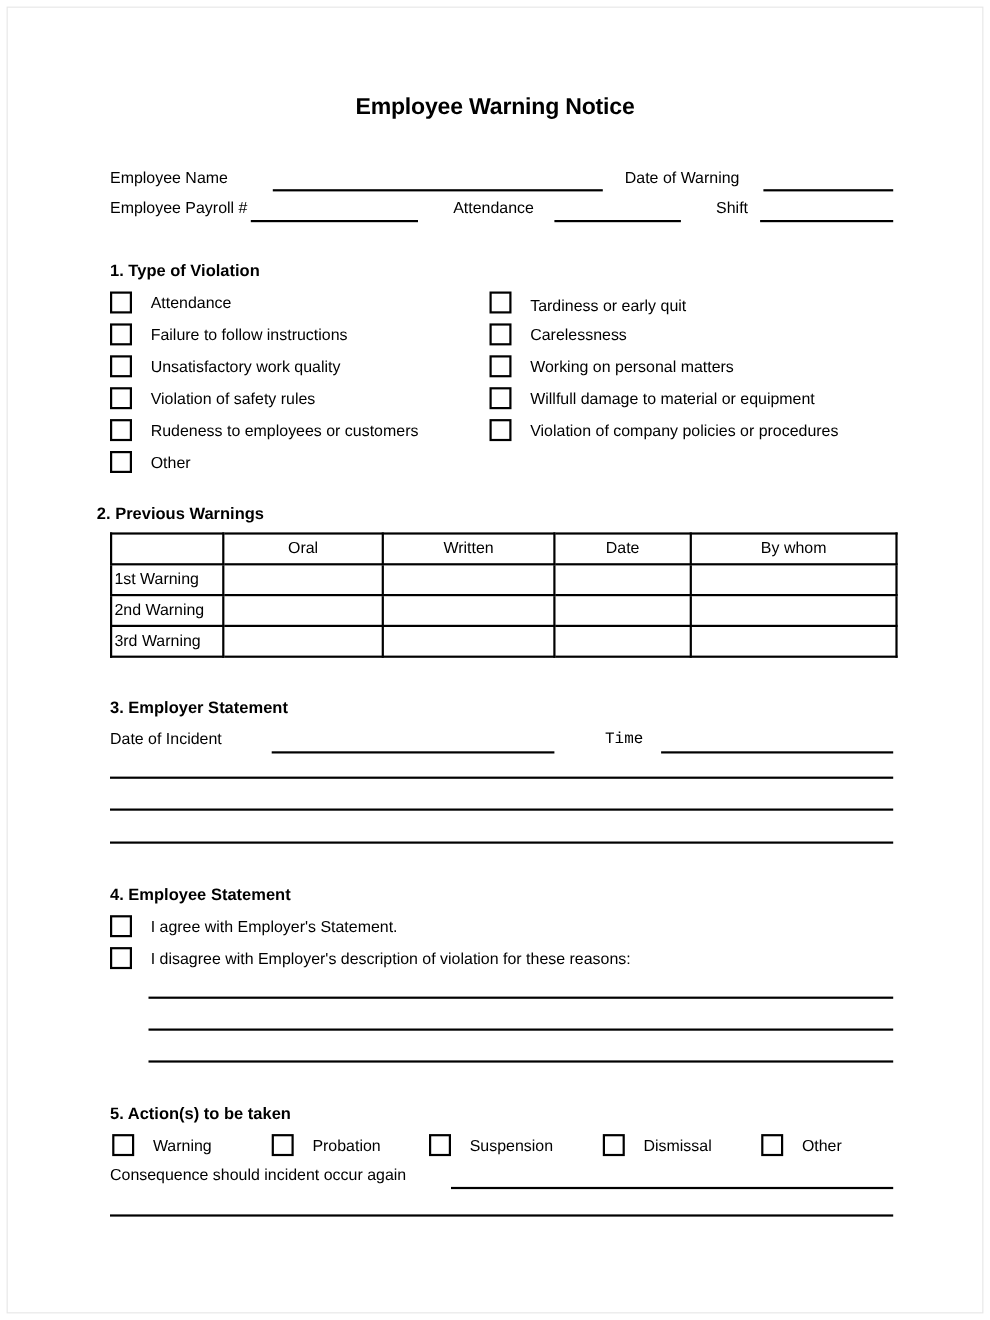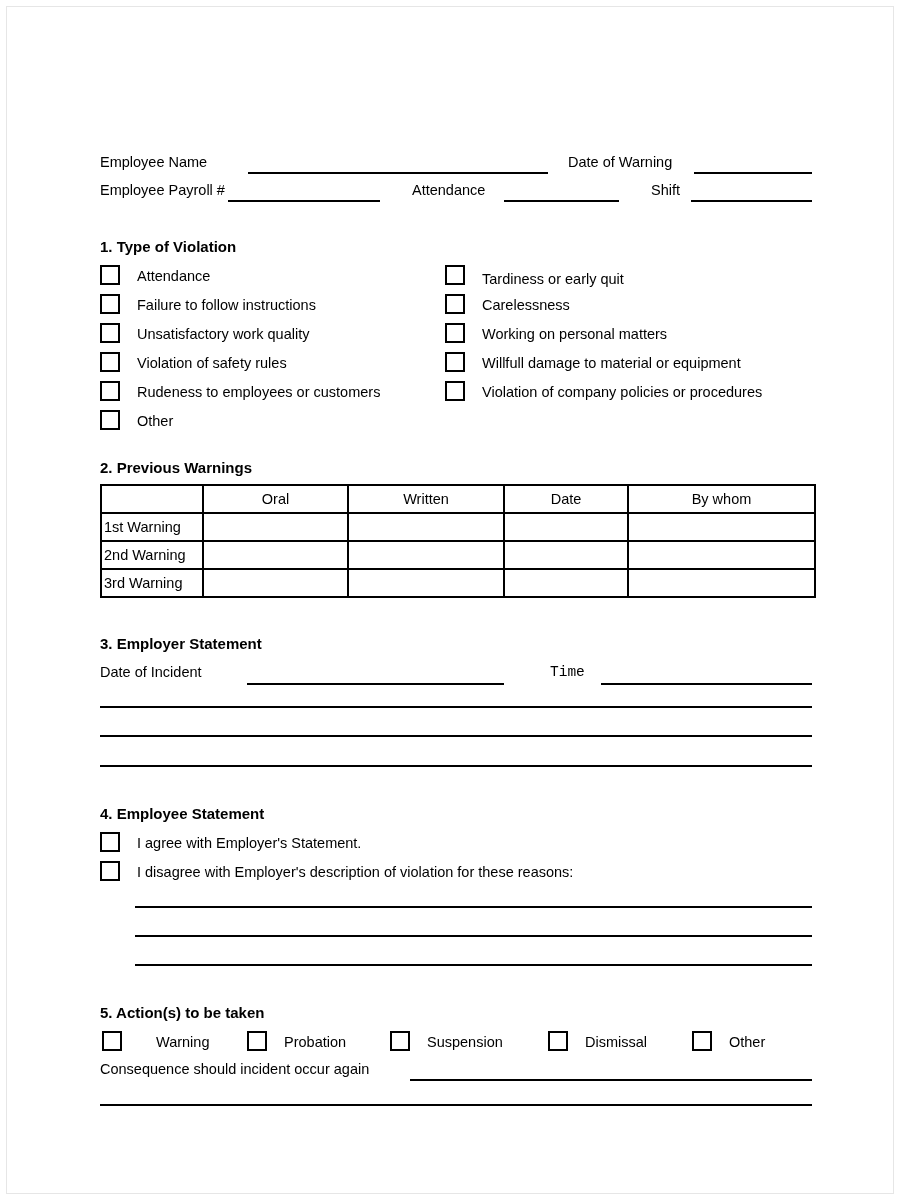--- a/index.html
+++ b/index.html
@@ -105,20 +105,21 @@
   .pw-table col.c3 { width: 124px; }
   .pw-table col.c4 { width: 187px; }
 </style>
 </head>
 <body>
 
 <div class="page">
 
   <div class="page-border"></div>
 
+  <div class="doc-title">Employee Warning Notice</div>
 
   <div class="lbl" style="left:100px; top:155px;">Employee Name</div>
   <div class="rule" style="left:248px; top:172px; width:300px;"></div>
 
   <div class="lbl" style="left:568px; top:155px;">Date of Warning</div>
   <div class="rule" style="left:694px; top:172px; width:118px;"></div>
 
   <div class="lbl" style="left:100px; top:183px;">Employee Payroll #</div>
   <div class="rule" style="left:228px; top:200px; width:152px;"></div>
 
@@ -156,21 +157,21 @@
 
   <div class="cbox" style="left:445px; top:323px;"></div>
   <div class="lbl" style="left:482px; top:327px;">Working on personal matters</div>
 
   <div class="cbox" style="left:445px; top:352px;"></div>
   <div class="lbl" style="left:482px; top:356px;">Willfull damage to material or equipment</div>
 
   <div class="cbox" style="left:445px; top:381px;"></div>
   <div class="lbl" style="left:482px; top:385px;">Violation of company policies or procedures</div>
 
-  <div class="sec-head" style="left:100px; top:460px;text-align:center;">2. Previous Warnings</div>
+  <div class="sec-head" style="left:88px; top:460px;text-align:center;">2. Previous Warnings</div>
 
   <table class="pw-table">
     <colgroup>
       <col class="c0">
         <col class="c1">
         <col class="c2">
         <col class="c3">
         <col class="c4">
     </colgroup>
     <thead>
@@ -227,21 +228,21 @@
   <div class="cbox" style="left:100px; top:861px;"></div>
   <div class="lbl" style="left:137px; top:865px;">I disagree with Employer's description of violation for these reasons:</div>
 
   <div class="rule" style="left:135px; top:906px; width:677px;"></div>
   <div class="rule" style="left:135px; top:935px; width:677px;"></div>
   <div class="rule" style="left:135px; top:964px; width:677px;"></div>
 
   <div class="sec-head" style="left:100px; top:1005px;">5. Action(s) to be taken</div>
 
   <div class="cbox" style="left:102px; top:1031px;"></div>
-  <div class="lbl" style="left:156px; top:1035px;">Warning</div>
+  <div class="lbl" style="left:139px; top:1035px;">Warning</div>
 
   <div class="cbox" style="left:247px; top:1031px;"></div>
   <div class="lbl" style="left:284px; top:1035px;">Probation</div>
 
   <div class="cbox" style="left:390px; top:1031px;"></div>
   <div class="lbl" style="left:427px; top:1035px;">Suspension</div>
 
   <div class="cbox" style="left:548px; top:1031px;"></div>
   <div class="lbl" style="left:585px; top:1035px;">Dismissal</div>
 

